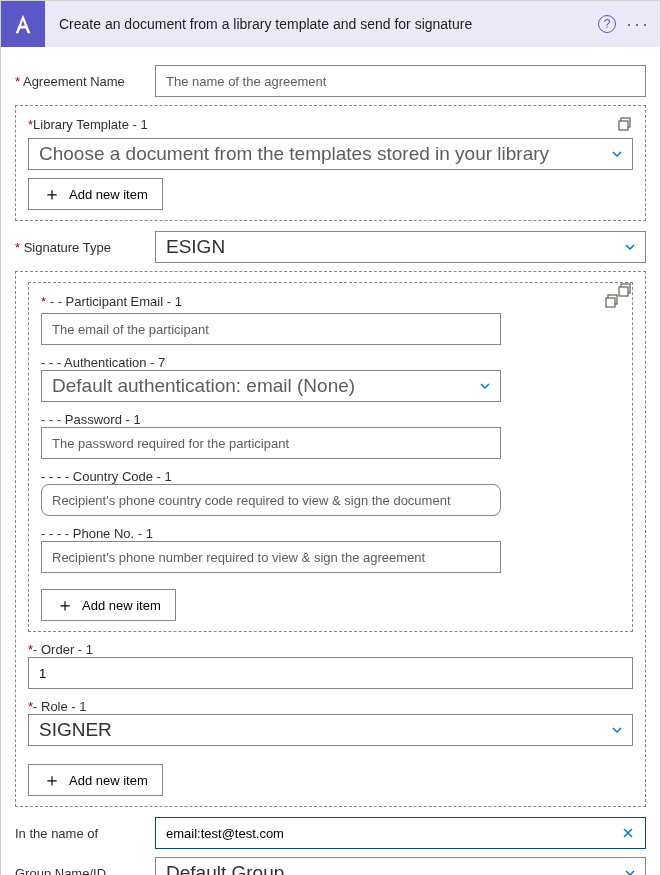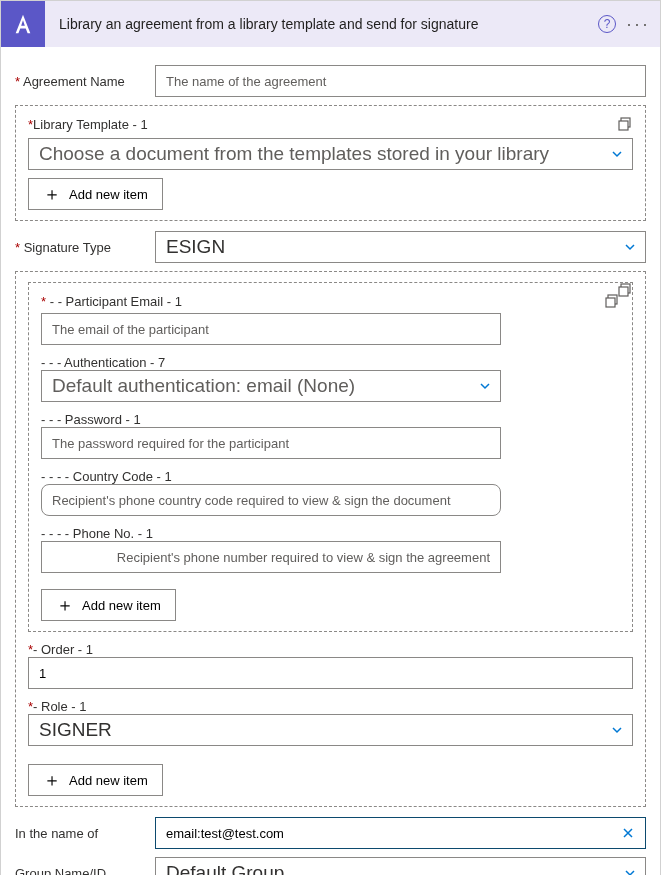--- a/index.html
+++ b/index.html
@@ -39,21 +39,21 @@
 </head>
 <body>
 
 <div class="panel">
   <div class="header">
     <div class="header-icon">
       <svg width="22" height="22" viewBox="0 0 24 24" fill="white">
           <path d="M12 2 L4 22 L7 22 L9 17 L15 17 L17 22 L20 22 Z M10 14 L12 8 L14 14 Z"></path>
         </svg>
     </div>
-    <div class="header-title">Library an agreement from a library template and send for signature</div>
+    <div class="header-title">Create an document from a library template and send for signature</div>
     <div class="header-actions">
       <div class="help-icon">?</div>
       <div class="dots">···</div>
     </div>
   </div>
 
   <div class="body">
 
     <div class="row">
       <div class="label"><span class="req">*</span> <span>Agreement Name</span></div>
@@ -144,21 +144,21 @@
         <div class="nested-field">
           <div class="nested-label">- - - - Country Code - 1</div>
           <div class="nested-input-wrap">
             <input class="field-input" style="width: 100%; border-radius: 8px;" placeholder="Recipient's phone country code required to view &amp; sign the document">
           </div>
         </div>
 
         <div class="nested-field" style="margin-bottom:8px;">
           <div class="nested-label">- - - - Phone No. - 1</div>
           <div class="nested-input-wrap">
-            <input class="field-input" style="width: 100%; text-align: right;" placeholder="Recipient's phone number required to view &amp; sign the agreement">
+            <input class="field-input" style="width: 100%;" placeholder="Recipient's phone number required to view &amp; sign the agreement">
           </div>
         </div>
 
         <button class="add-btn">
           <span class="plus">＋</span>
           <span>Add new item</span>
         </button>
       </div>
 
       <div class="nested-field" style="margin-top:8px;">

